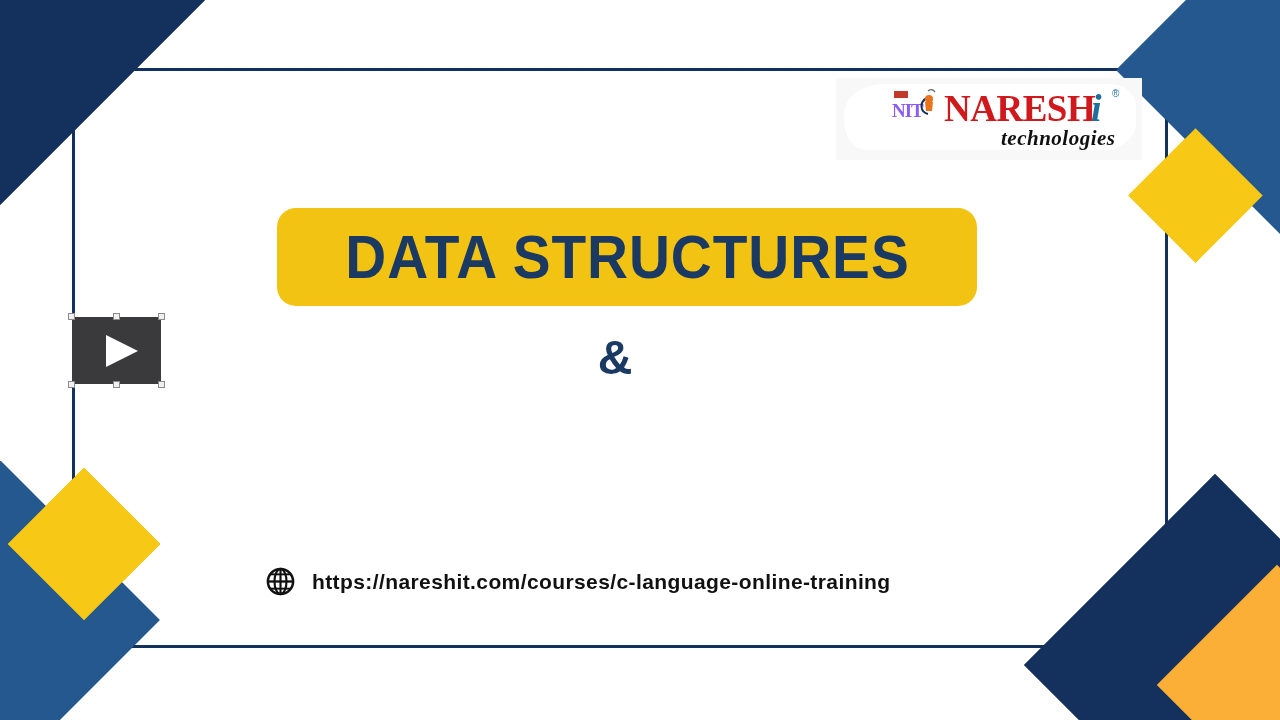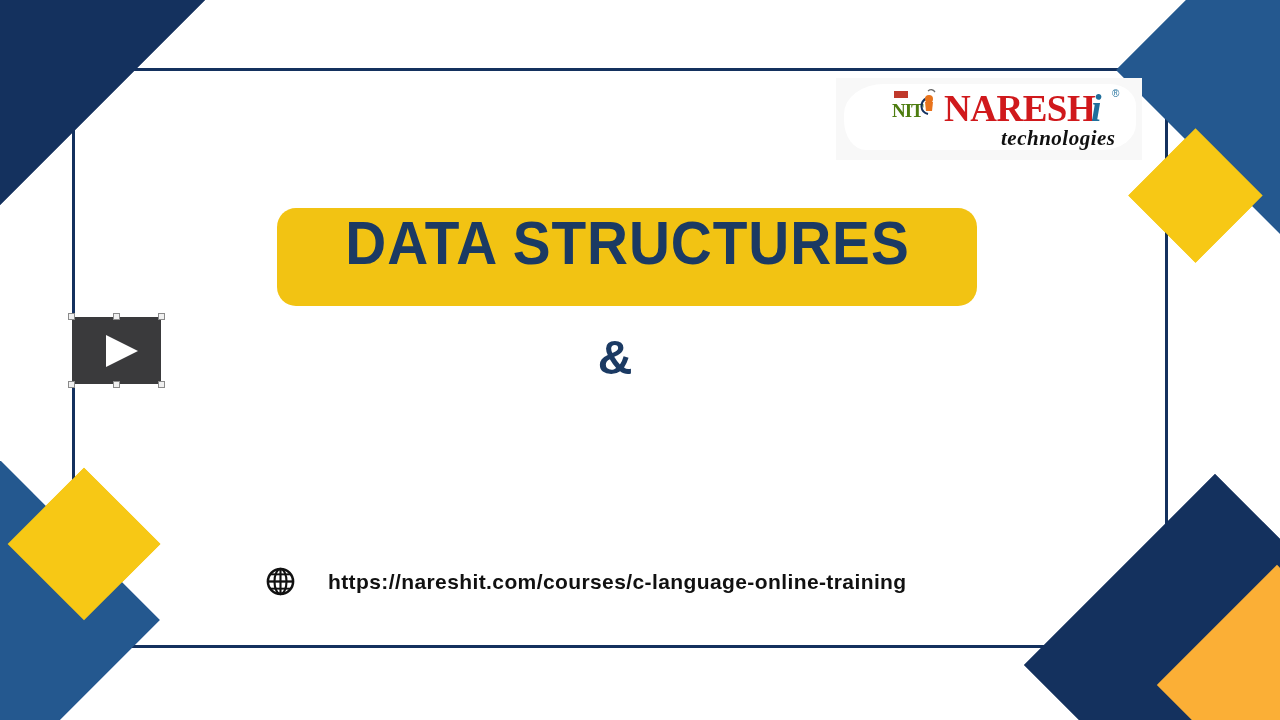--- a/index.html
+++ b/index.html
@@ -105,21 +105,21 @@
     width: 292px; height: 66px;
     background: #ffffff;
     border-radius: 40px 26px 34px 22px / 30px 22px 26px 30px;
   }
   .logo-nit {
     position: absolute;
     left: 56px; top: 22px;
     font-family: "Liberation Serif", serif;
     font-weight: bold;
     font-size: 19px;
-    color: #4d7c0f;
+    color: #8b5cf6;
     letter-spacing: -1px;
   }
   .logo-nit-top {
     position: absolute;
     left: 58px; top: 13px;
     width: 14px; height: 7px;
     background: #c0392b;
   }
   .logo-person {
     position: absolute;
@@ -163,21 +163,21 @@
   }
 
   
   .badge {
     position: absolute;
     left: 277px; top: 208px;
     width: 700px; height: 98px;
     background: #f2c313;
     border-radius: 19px;
     display: flex;
-    align-items: flex-start;
+    align-items: center;
     justify-content: center;
   }
   .badge-text {
     font-family: "Liberation Sans", sans-serif;
     font-weight: bold;
     font-size: 61px;
     color: #1b3a63;
     letter-spacing: 1px;
     transform: scaleX(0.93);
   }
@@ -208,21 +208,21 @@
     white-space: nowrap;
   }
   .subtitle .hl { color: #f2c313; }
 
   
   .url-row {
     position: absolute;
     left: 265px; top: 566px;
     display: flex;
     align-items: center;
-    gap: 32px;
+    gap: 16px;
   }
   .globe-icon { width: 31px; height: 31px; display: block; }
   .url-text {
     font-family: "Liberation Sans", sans-serif;
     font-weight: bold;
     font-size: 21px;
     color: #111111;
     letter-spacing: 0.4px;
     white-space: nowrap;
   }

